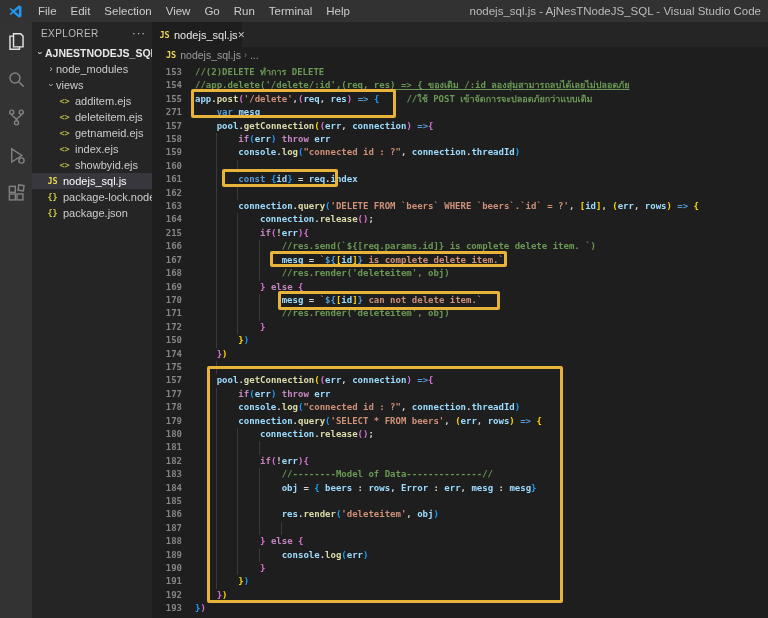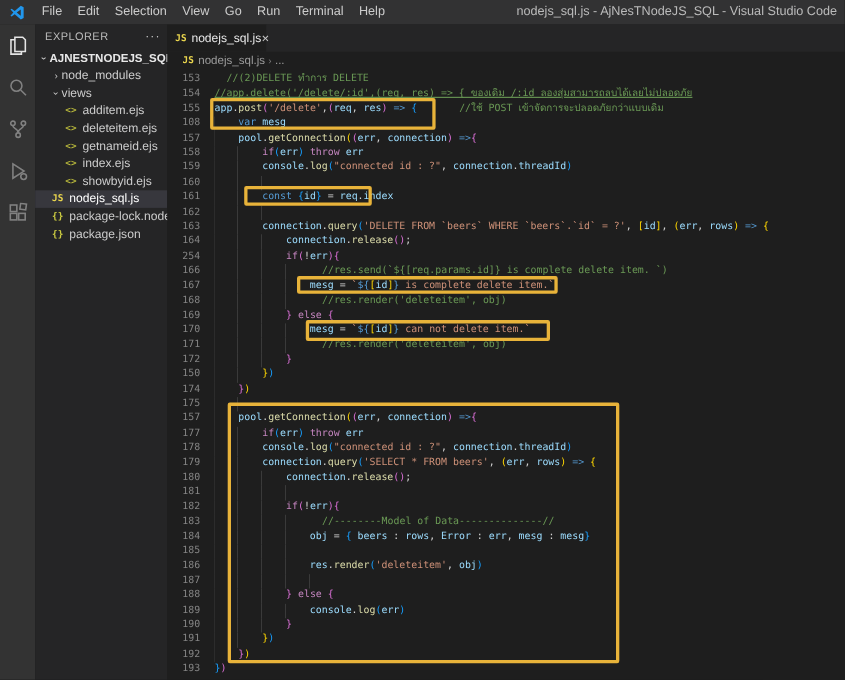--- a/index.html
+++ b/index.html
@@ -45,31 +45,31 @@
   .tab { width:90px; background:#1e1e1e; display:flex; align-items:center; padding:0 6px;
          color:#e7e7e7; font-size:11px; cursor:pointer; }
   .tab .ficon { margin-right:3px; }
   .tab-close { margin-left:auto; font-size:9px; color:#c5c5c5; cursor:pointer; }
   .breadcrumb { height:16px; display:flex; align-items:center; gap:3px; padding-left:14px;
                 color:#9d9d9d; font-size:10.5px; flex:0 0 auto; }
   .breadcrumb .ficon { width:auto; margin-right:1px; }
   .bc-sep { font-size:9px; color:#808080; }
 
   
-  .editor-body { position:relative; flex:1; overflow:hidden; padding-top:3px; }
+  .editor-body { position:relative; flex:1; overflow:hidden; padding-top:3px;font-weight:bold; }
   .line { display:flex; height:13.42px; font-family:"DejaVu Sans Mono", monospace;
           font-size:9px; line-height:13.42px; }
   .ln { flex:0 0 30px; text-align:right; color:#858585; margin-right:13px;
         font-size:9px; user-select:none; }
   .cd { position:relative; flex:1; white-space:pre; color:#d4d4d4; }
   .cd::before { content:""; position:absolute; left:0; top:0; bottom:0;
         width:max(0px, calc((var(--ind,0) - 1) * 21.68px + 2px));
         background:repeating-linear-gradient(to right, transparent 0 20.68px, #3a3a3a 20.68px 21.68px);
         pointer-events:none; }
-  .tk-c  { color:#6a9955;margin-left:11px; }
+  .tk-c  { color:#6a9955; }
   .tk-cu { color:#6a9955; text-decoration:underline; }
   .tk-k  { color:#569cd6; }
   .tk-kc { color:#c586c0; }
   .tk-s  { color:#ce9178; }
   .tk-v  { color:#9cdcfe; }
   .tk-f  { color:#dcdcaa; }
   .tk-p  { color:#d4d4d4; }
   .tk-b1 { color:#da70d6; }
   .tk-b2 { color:#179fff; }
   .tk-b3 { color:#ffd700; }
@@ -218,21 +218,21 @@
           </div>
           <div class="line">
             <span class="ln">154</span>
             <span class="cd" style="--ind: 0;"><span></span><span class="tk-cu">//app.delete('/delete/:id',(req, res) =&gt; { ของเดิม /:id ลองสุ่มสามารถลบได้เลยไม่ปลอดภัย</span></span>
           </div>
           <div class="line">
             <span class="ln">155</span>
             <span class="cd" style="--ind: 0;"><span></span><span class="tk-v">app</span><span class="tk-p">.</span><span class="tk-f">post</span><span class="tk-b1">(</span><span class="tk-s">'/delete'</span><span class="tk-p">,</span><span class="tk-b1">(</span><span class="tk-v">req</span><span class="tk-p">, </span><span class="tk-v">res</span><span class="tk-b1">)</span><span class="tk-k"> =&gt; </span><span class="tk-b2">{</span><span class="tk-p">     </span><span class="tk-c">//ใช้ POST เข้าจัดการจะปลอดภัยกว่าแบบเดิม</span></span>
           </div>
           <div class="line">
-            <span class="ln">108</span>
+            <span class="ln">271</span>
             <span class="cd" style="--ind: 1;"><span>    </span><span class="tk-k">var </span><span class="tk-v">mesg</span></span>
           </div>
           <div class="line">
             <span class="ln">157</span>
             <span class="cd" style="--ind: 1;"><span>    </span><span class="tk-v">pool</span><span class="tk-p">.</span><span class="tk-f">getConnection</span><span class="tk-b3">(</span><span class="tk-b1">(</span><span class="tk-v">err</span><span class="tk-p">, </span><span class="tk-v">connection</span><span class="tk-b1">)</span><span class="tk-k"> =&gt;</span><span class="tk-b1">{</span></span>
           </div>
           <div class="line">
             <span class="ln">158</span>
             <span class="cd" style="--ind: 2;"><span>        </span><span class="tk-kc">if</span><span class="tk-b2">(</span><span class="tk-v">err</span><span class="tk-b2">)</span><span class="tk-kc"> throw </span><span class="tk-v">err</span></span>
           </div>
@@ -254,21 +254,21 @@
           </div>
           <div class="line">
             <span class="ln">163</span>
             <span class="cd" style="--ind: 2;"><span>        </span><span class="tk-v">connection</span><span class="tk-p">.</span><span class="tk-f">query</span><span class="tk-b2">(</span><span class="tk-s">'DELETE FROM `beers` WHERE `beers`.`id` = ?'</span><span class="tk-p">, </span><span class="tk-b3">[</span><span class="tk-v">id</span><span class="tk-b3">]</span><span class="tk-p">, </span><span class="tk-b3">(</span><span class="tk-v">err</span><span class="tk-p">, </span><span class="tk-v">rows</span><span class="tk-b3">)</span><span class="tk-k"> =&gt; </span><span class="tk-b3">{</span></span>
           </div>
           <div class="line">
             <span class="ln">164</span>
             <span class="cd" style="--ind: 3;"><span>            </span><span class="tk-v">connection</span><span class="tk-p">.</span><span class="tk-f">release</span><span class="tk-b1">()</span><span class="tk-p">;</span></span>
           </div>
           <div class="line">
-            <span class="ln">254</span>
+            <span class="ln">215</span>
             <span class="cd" style="--ind: 3;"><span>            </span><span class="tk-kc">if</span><span class="tk-b1">(</span><span class="tk-p">!</span><span class="tk-v">err</span><span class="tk-b1">)</span><span class="tk-b1">{</span></span>
           </div>
           <div class="line">
             <span class="ln">166</span>
             <span class="cd" style="--ind: 4;"><span>                </span><span class="tk-c">//res.send(`${[req.params.id]} is complete delete item. `)</span></span>
           </div>
           <div class="line">
             <span class="ln">167</span>
             <span class="cd" style="--ind: 4;"><span>                </span><span class="tk-v">mesg</span><span class="tk-p"> = </span><span class="tk-s">`</span><span class="tk-k">${</span><span class="tk-b3">[</span><span class="tk-v">id</span><span class="tk-b3">]</span><span class="tk-k">}</span><span class="tk-s"> is complete delete item.`</span></span>
           </div>

